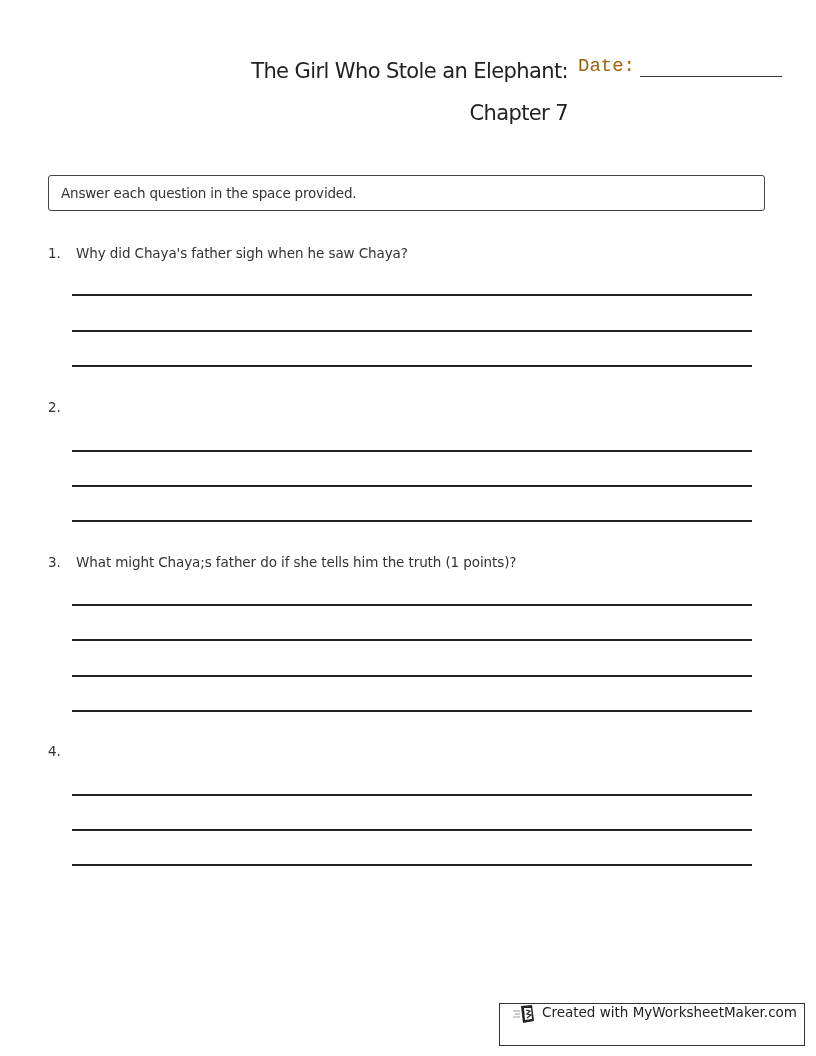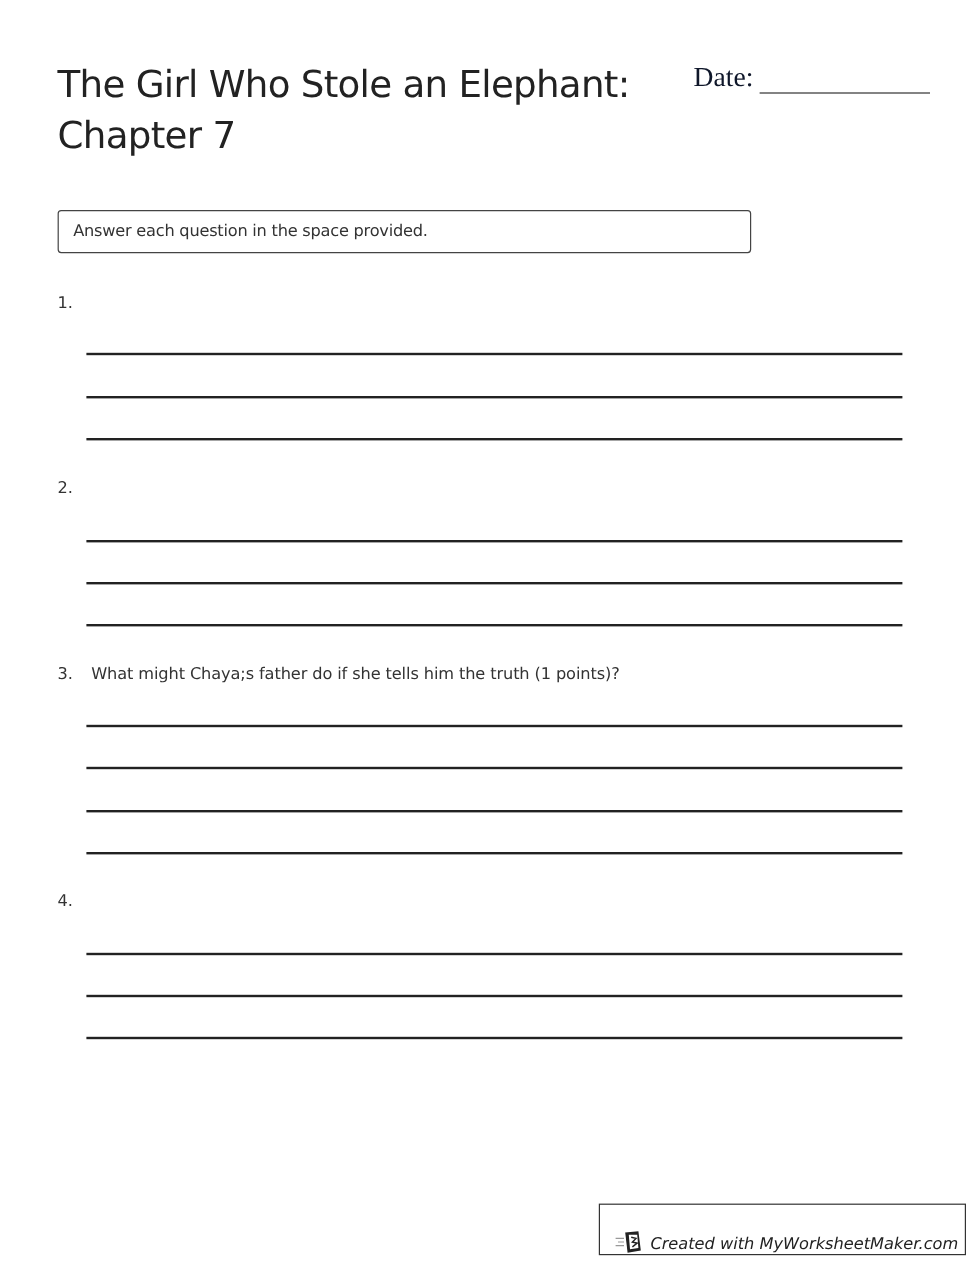--- a/index.html
+++ b/index.html
@@ -1,34 +1,34 @@
 <!DOCTYPE html>
 <html><head>
 <meta charset="utf-8">
 <style>
   html, body { margin: 0; padding: 0; background: #ffffff; }
   body { width: 816px; height: 1056px; position: relative; overflow: hidden;
          font-family: "DejaVu Sans", "Liberation Sans", sans-serif; color: #333333; }
   .title { position: absolute; left: 48px; top: 50px; width: 520px;
-           font-size: 31px; line-height: 42px; color: #222222; font-weight: normal;
-           letter-spacing: -0.6px; margin: 0; }
+           font-size: 21px; line-height: 42px; color: #222222; font-weight: normal;
+           letter-spacing: -0.6px; margin: 0; text-align: right; }
   .date-wrap { position: absolute; left: 578px; top: 52px; display: flex; align-items: flex-end; }
-  .date-label { font-family: Liberation Serif, serif; font-size: 23px; color: #0f172a; }
+  .date-label { font-family: Liberation Mono, monospace; font-size: 19px; color: #a16207; }
   .date-line { width: 142px; border-bottom: 1.5px solid #333; margin-left: 5px; height: 24px; }
-  .instructions { position: absolute; left: 48px; top: 175px; width: 578px; height: 36px;
+  .instructions { position: absolute; left: 48px; top: 175px; width: 717px; height: 36px;
                   border: 1.3px solid #444; border-radius: 3px; box-sizing: border-box;
                   display: flex; align-items: center; padding-left: 12px;
                   font-size: 13.5px; color: #333; letter-spacing: -0.2px; }
   .question { position: absolute; left: 48px; width: 720px; }
   .q-row { display: flex; font-size: 13.5px; color: #333; letter-spacing: -0.1px; height: 20px; line-height: 20px; }
   .q-num { width: 28px; }
   .line { position: absolute; left: 24px; width: 680px; height: 0; border-top: 2px solid #222; }
   .footer { position: absolute; left: 499px; top: 1003px; width: 306px; height: 43px;
             border: 1.3px solid #333; box-sizing: border-box;
-            display: flex; align-items: flex-end; padding-left: 12px; font-size: 13.5px; color: #222; font-style: italic; }
+            display: flex; align-items: flex-start; padding-left: 12px; font-size: 13.5px; color: #222; }
   .footer svg { margin-right: 6px; }
 </style>
 </head>
 <body>
 
 <h1 class="title">
   <span>The Girl Who Stole an Elephant:</span><br>
   <span>Chapter 7</span>
 </h1>
 
@@ -37,20 +37,21 @@
   <span class="date-line"></span>
 </div>
 
 <div class="instructions">
   <span>Answer each question in the space provided.</span>
 </div>
 
 <div class="question" style="top:243px;">
   <div class="q-row">
     <span class="q-num">1.</span>
+    <span>Why did Chaya's father sigh when he saw Chaya?</span>
   </div>
   <div class="line" style="top:51px;"></div>
   <div class="line" style="top:87px;"></div>
   <div class="line" style="top:122px;"></div>
 </div>
 
 <div class="question" style="top:397px;">
   <div class="q-row">
     <span class="q-num">2.</span>
   </div>

